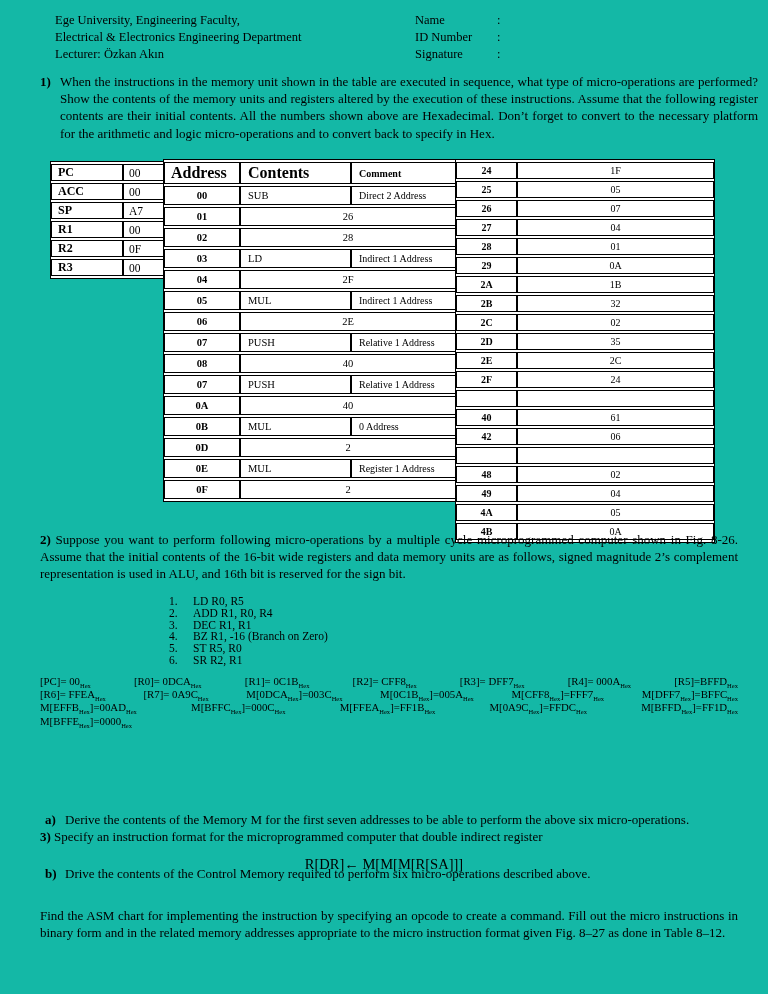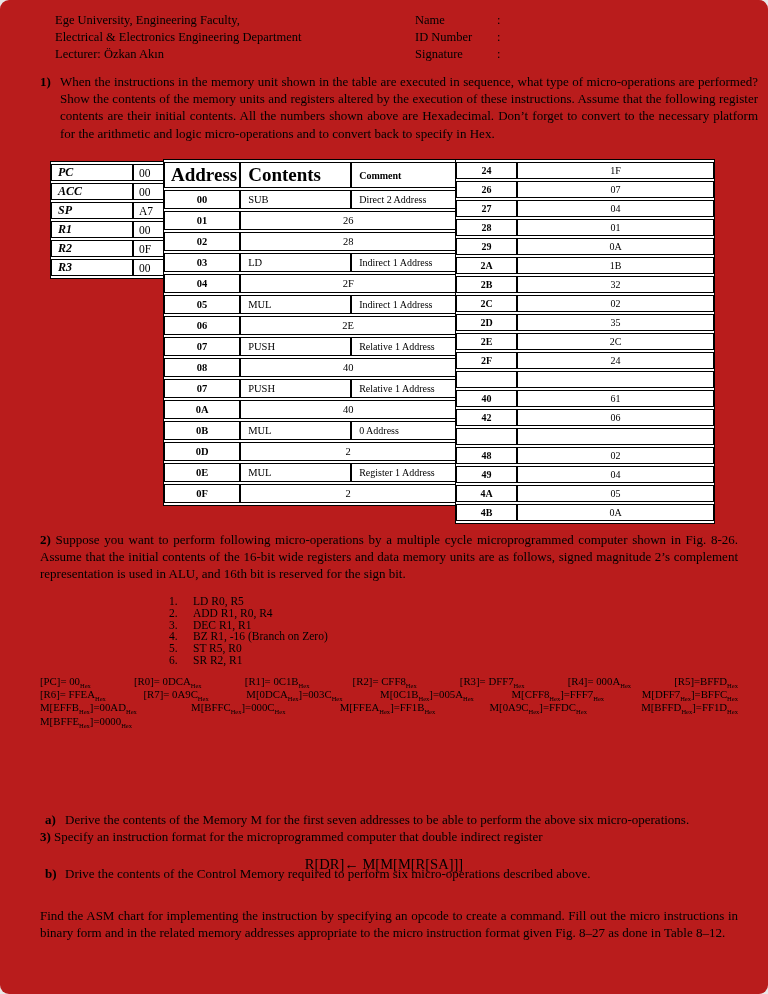--- a/index.html
+++ b/index.html
@@ -1,40 +1,40 @@
 <!DOCTYPE html>
 <html><head>
 <meta charset="utf-8">
 <style>
   html,body{margin:0;padding:0;background:#e8e8e8;}
   .page{
-    position:relative;width:768px;height:994px;background:#b91c1c;
+    position:relative;width:768px;height:994px;background:#14b8a6;
     color:#000;font-family:"Liberation Serif","DejaVu Serif",serif;
-    overflow:hidden;margin:0 auto;border-radius:9px;
+    overflow:hidden;margin:0 auto;
   }
   .abs{position:absolute;}
   
   .hdr-left{left:55px;top:12px;font-size:12.5px;line-height:17px;}
   .hdr-right{left:415px;top:12px;font-size:12.5px;line-height:17px;}
   .hdr-row{display:flex;}
   .hdr-label{width:82px;display:inline-block;}
   
   .para{font-size:13px;line-height:17.2px;text-align:justify;}
   .hang{position:relative;padding-left:20px;}
   .hang .qnum{position:absolute;left:0;top:0;font-weight:bold;}
   .inline-num{font-weight:bold;}
   
   table{border-collapse:separate;border-spacing:0 2px;border:1px solid #000;background:#fff;}
   td,th{border:1px solid #000;font-family:"Liberation Serif","DejaVu Serif",serif;}
   
   .reg-table td{height:14px;font-size:12px;vertical-align:middle;}
-  .reg-table .reg-label{width:60px;font-weight:bold;padding:0 14px 0 6px;font-style:italic;}
+  .reg-table .reg-label{width:60px;font-weight:bold;padding:0 4px 0 6px;}
   .reg-table .reg-value{width:36px;padding:0 0 0 5px;font-size:11.5px;}
   
-  .prog-table th{height:18px;font-size:19px;text-align:left;padding:1px 2px 1px 6px;}
+  .prog-table th{height:18px;font-size:16px;text-align:left;padding:1px 2px 1px 6px;}
   .prog-table td{height:15px;font-size:10.5px;vertical-align:middle;}
   .prog-table .c-addr{width:66px;text-align:center;font-weight:bold;}
   .prog-table .c-cont{width:100px;padding-left:7px;}
   .prog-table .c-comm{width:94px;padding-left:7px;font-size:10px;margin-top:45px;}
   .prog-table .c-span{text-align:center;}
   
   .mem-table td{height:13px;font-size:10px;vertical-align:middle;}
   .mem-table .m-addr{width:57px;text-align:center;font-weight:bold;}
   .mem-table .m-val{width:193px;text-align:center;}
   
@@ -184,20 +184,24 @@
           <td class="c-span" colspan="2">2</td>
         </tr>
       </tbody>
   </table>
 
   <table class="abs mem-table" style="left:455px;top:159px;">
     <tbody>
         <tr>
           <td class="m-addr">24</td>
           <td class="m-val">1F</td>
+        </tr>
+        <tr>
+          <td class="m-addr">25</td>
+          <td class="m-val">05</td>
         </tr>
         <tr>
           <td class="m-addr">26</td>
           <td class="m-val">07</td>
         </tr>
         <tr>
           <td class="m-addr">27</td>
           <td class="m-val">04</td>
         </tr>
         <tr>

